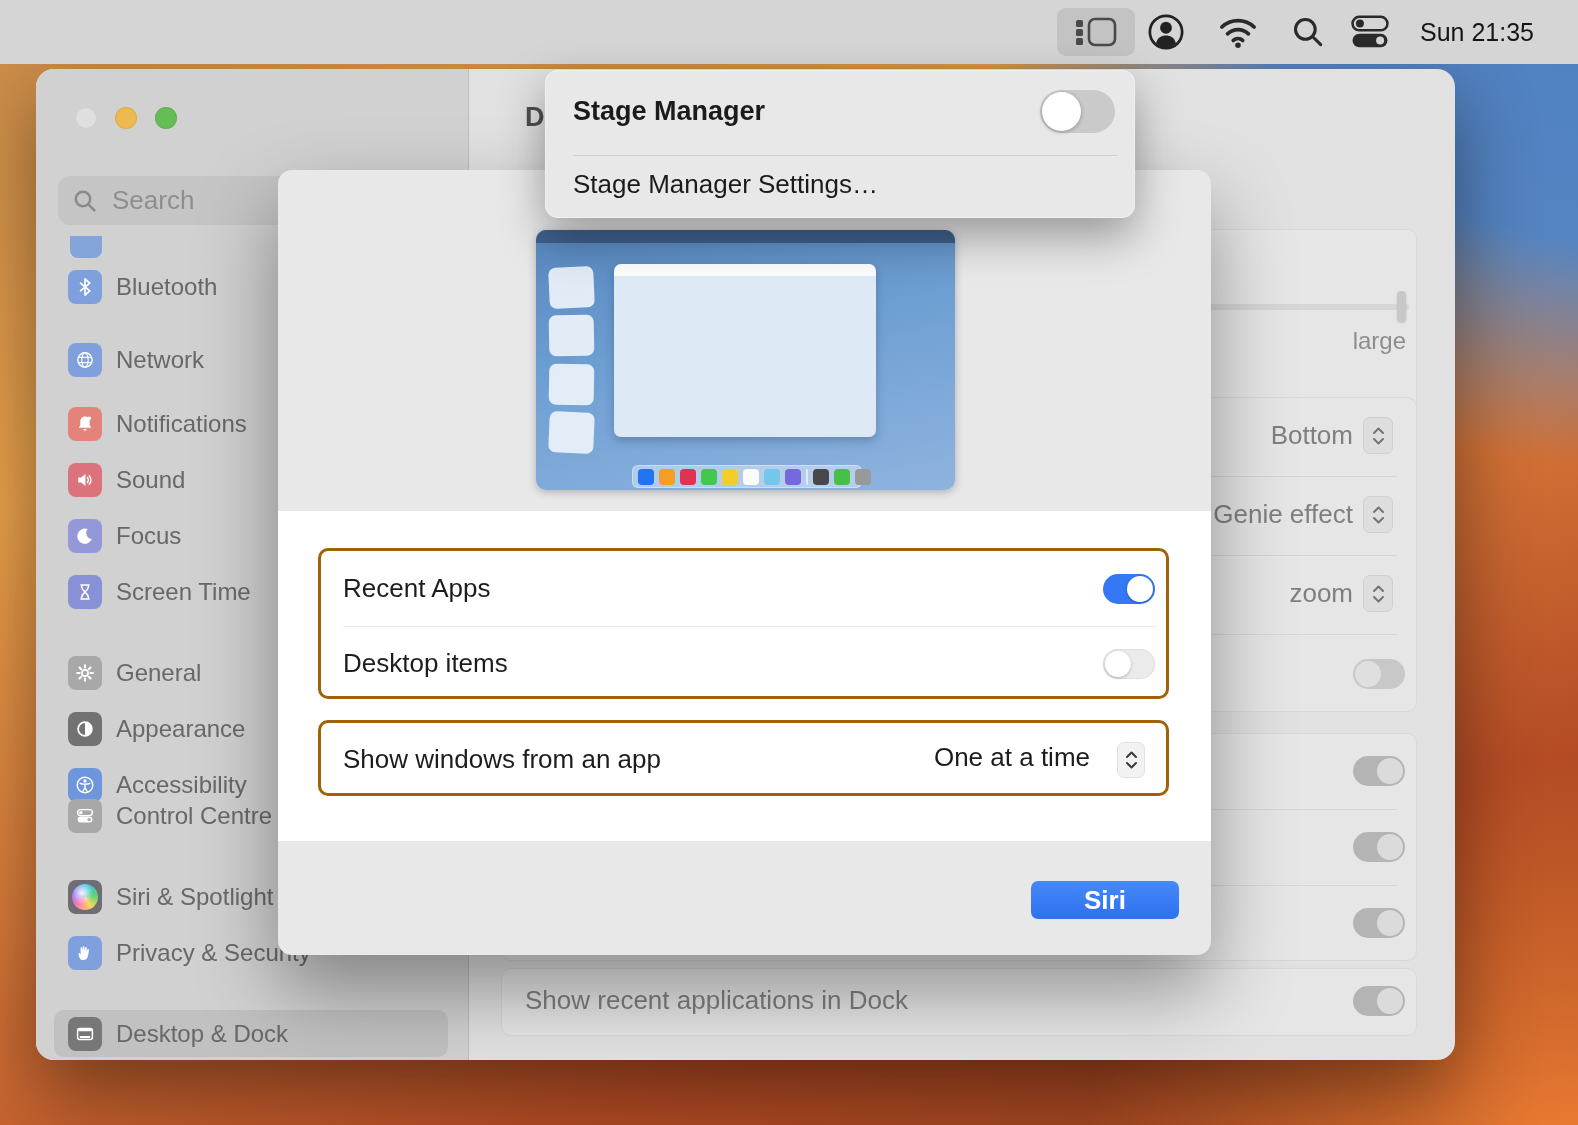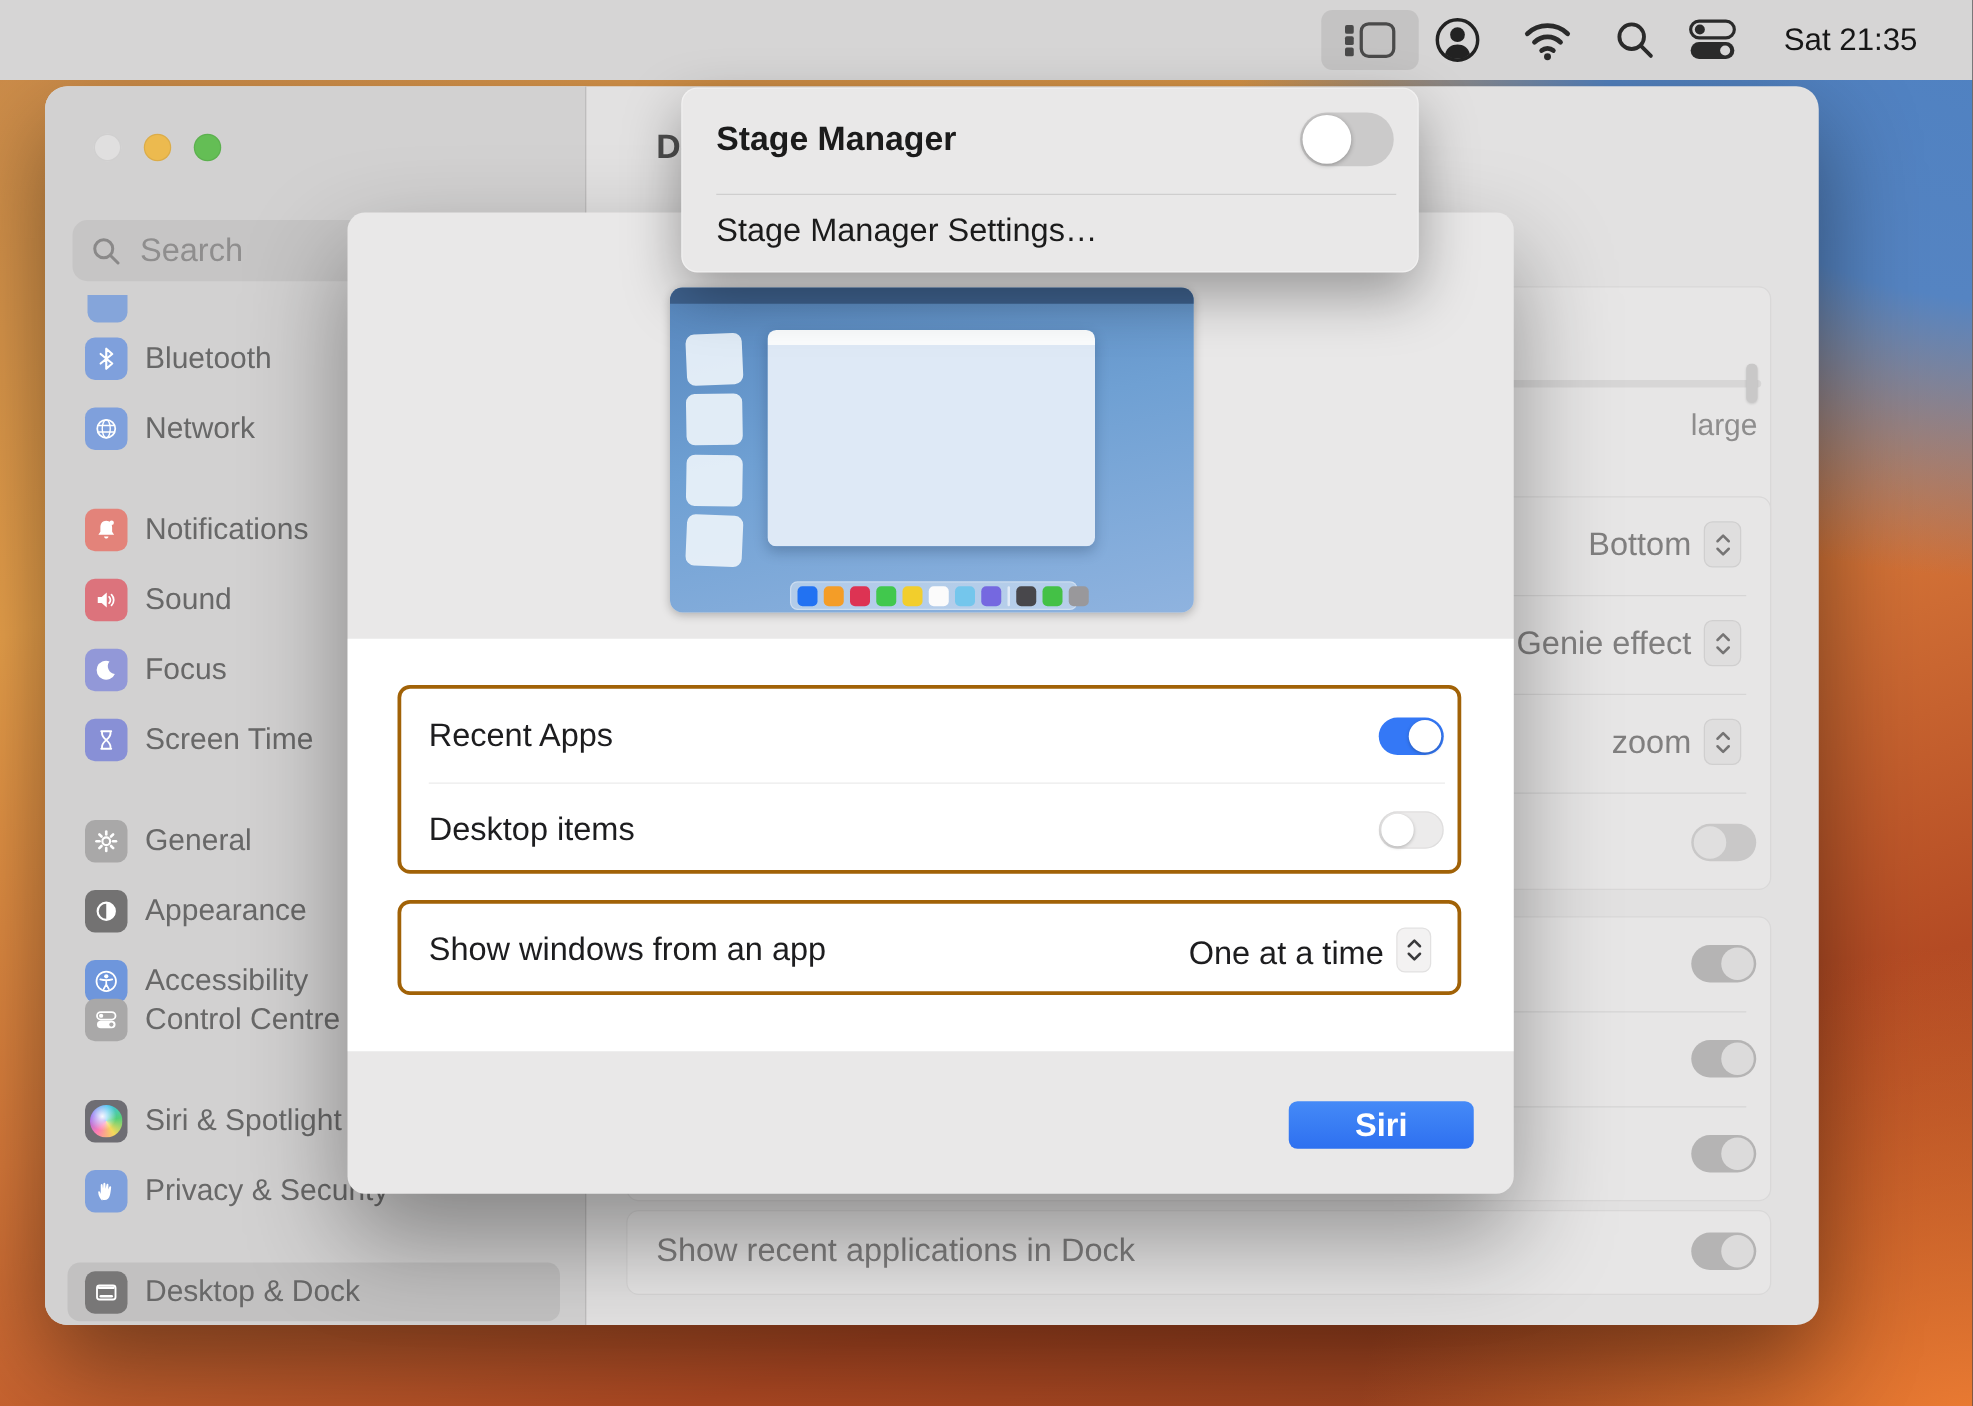--- a/index.html
+++ b/index.html
@@ -118,21 +118,21 @@
       </svg>
     </div>
     <div class="mb-ic" style="left:1350px">
       <svg width="40" height="36" viewBox="0 0 38 34">
         <rect x="2.4" y="2.6" width="33.2" height="12.8" rx="6.4" fill="none" stroke="#2A2A2A" stroke-width="2.4"></rect>
         <circle cx="9.4" cy="9" r="3.8" fill="#2A2A2A"></circle>
         <rect x="2.4" y="18.6" width="33.2" height="12.8" rx="6.4" fill="#2A2A2A"></rect>
         <circle cx="28.6" cy="25" r="3.8" fill="#D6D5D5"></circle>
       </svg>
     </div>
-    <div class="mb-clock">Sat 21:35</div>
+    <div class="mb-clock">Sun 21:35</div>
   </div>
 
   <div class="window">
     <div class="sidebar">
       <div class="tl" style="left:39px;background:#E0DFDF"></div>
       <div class="tl" style="left:79px;background:#ECBA4F"></div>
       <div class="tl" style="left:119px;background:#64BE55"></div>
 
       <div class="search">
         <span>
@@ -147,21 +147,21 @@
       <div class="abs" style="left:34px;top:167px;width:32px;height:22px;border-radius:0 0 8px 8px;background:#85A5DA"></div>
 
       <div class="srow" style="top:195px">
         <span class="sicon" style="background: rgb(127, 160, 220);">
           <svg width="20" height="20" viewBox="0 0 20 20">
               <path d="M10 2v16M10 2l4.8 4.2L5.5 13.8M10 18l4.8-4.2L5.5 6.2" fill="none" stroke="#fff" stroke-width="1.7" stroke-linecap="round" stroke-linejoin="round"></path>
             </svg>
         </span>
           <span class="slabel">Bluetooth</span>
       </div>
-      <div class="srow" style="top:251px">
+      <div class="srow" style="top:268px">
         <span class="sicon" style="background: rgb(127, 160, 220);">
           <svg width="20" height="20" viewBox="0 0 20 20">
               <circle cx="10" cy="10" r="7.2" fill="none" stroke="#fff" stroke-width="1.4"></circle>
               <ellipse cx="10" cy="10" rx="3.2" ry="7.2" fill="none" stroke="#fff" stroke-width="1.1"></ellipse>
               <line x1="3.4" y1="7.4" x2="16.6" y2="7.4" stroke="#fff" stroke-width="1.1"></line>
               <line x1="3.4" y1="12.6" x2="16.6" y2="12.6" stroke="#fff" stroke-width="1.1"></line>
             </svg>
         </span>
           <span class="slabel">Network</span>
       </div>
@@ -369,21 +369,21 @@
         </div>
       <div class="hr" style="left:22px;top:75px;width:813px;background:#ECEBEB"></div>
       <div class="dlabel" style="left:22px;top:97px">Desktop items</div>
       <div class="tgl off" style="left:782px;top:98px">
           <div class="knob"></div>
         </div>
     </div>
 
     <div class="dgroup" style="left:40px;top:550px;width:851px;height:76px">
       <div class="dlabel" style="left:22px;top:21px">Show windows from an app</div>
-      <div style="position:absolute;right:21px;top:19px;display:flex;align-items:flex-end;gap:10px">
+      <div style="position:absolute;right:21px;top:19px;display:flex;align-items:flex-start;gap:27px">
         <span class="dlabel" style="position:static">One at a time</span>
         <span class="stepper lt" style="position:static;width:28px;height:36px">
           <svg width="15" height="22" viewBox="0 0 15 22">
               <path d="M3 8 L7.5 3.5 L12 8 M3 14 L7.5 18.5 L12 14" fill="none" stroke="#3A3A3C" stroke-width="2" stroke-linecap="round" stroke-linejoin="round"></path>
             </svg>
         </span>
       </div>
     </div>
 
     <div class="done">Siri</div>

